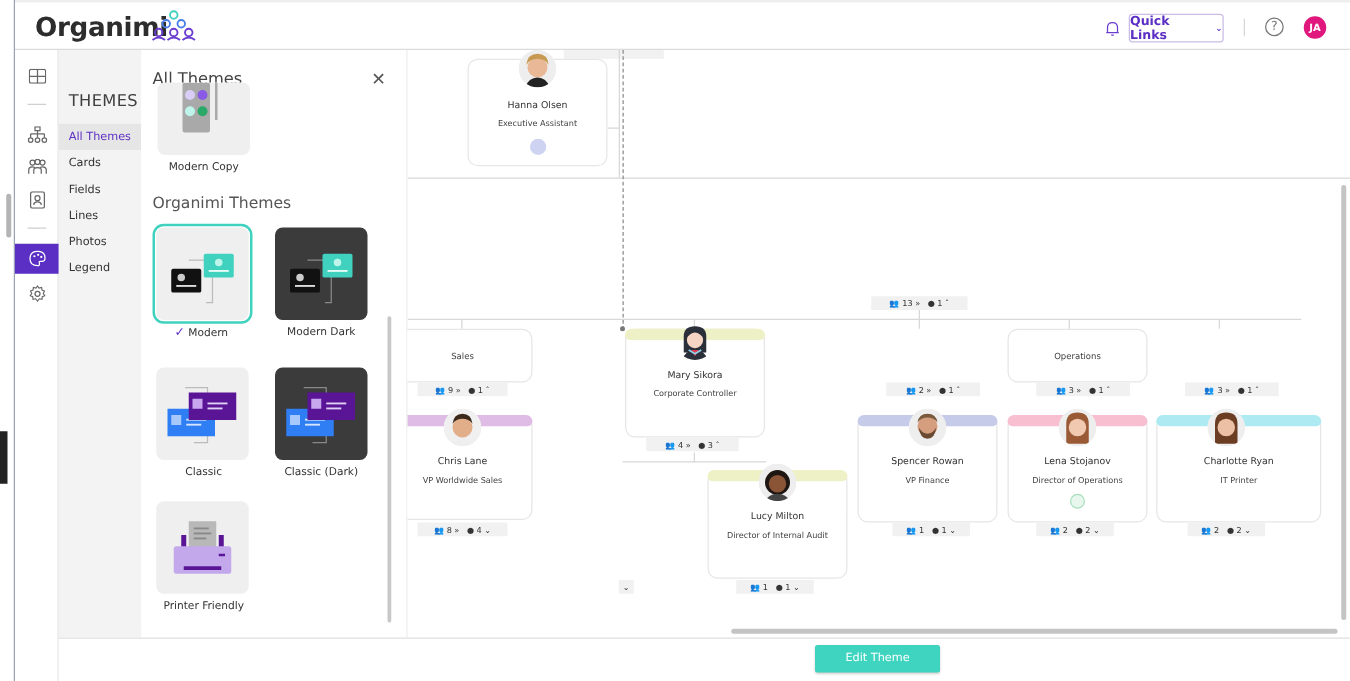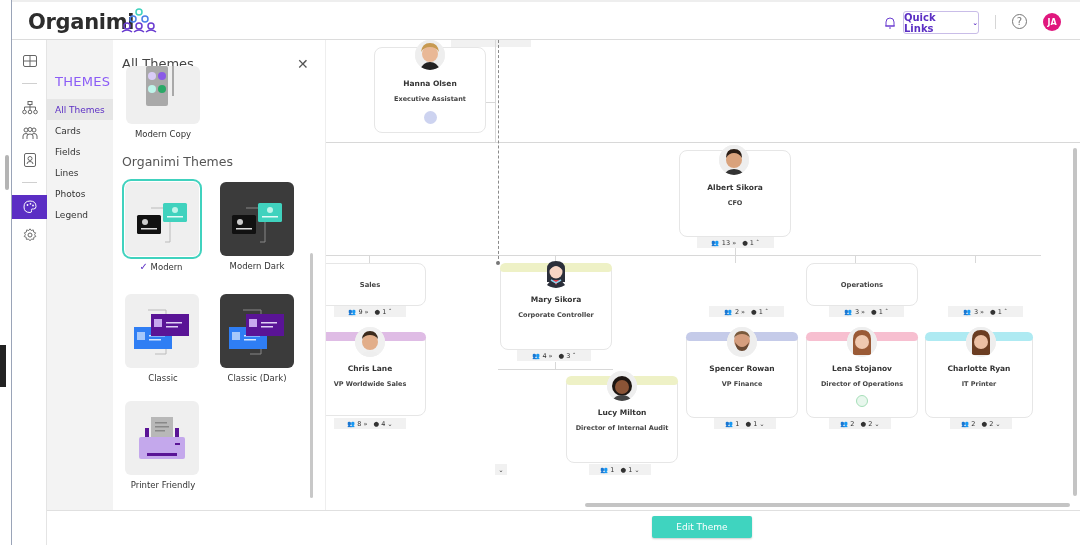--- a/index.html
+++ b/index.html
@@ -23,21 +23,21 @@
   .avatar { left: 1031px; top: 11px; width: 18px; height: 18px; border-radius: 50%; background: #e0187e; color: #fff; font-size: 8px; font-weight: bold; display: flex; align-items: center; justify-content: center; }
 
   
   .rail { left: 12px; top: 40px; width: 35px; height: 505px; background: #fff; border-right: 1px solid #e4e4e4; }
   .rail-item { position: absolute; left: 0; width: 35px; height: 24px; display: flex; align-items: center; justify-content: center; cursor: pointer; }
   .rail-item.active { background: #5b2ec4; }
   .rail-sep { position: absolute; left: 10px; width: 15px; height: 1px; background: #d0d0d0; }
 
   
   .subnav { left: 47px; top: 40px; width: 66px; height: 470px; background: #f3f3f3; }
-  .subnav-title { position: absolute; left: 8px; top: 34px; font-size: 13px; color: #8b5cf6; letter-spacing: 0.3px; }
+  .subnav-title { position: absolute; left: 8px; top: 34px; font-size: 13px; color: #404040; letter-spacing: 0.3px; }
   .subnav-item { position: absolute; left: 0; width: 66px; height: 21px; font-size: 9px; color: #333; padding-left: 8px; display: flex; align-items: center; cursor: pointer; }
   .subnav-item.active { background: #e6e6e6; color: #5b2ec4; }
 
   
   .panel { left: 113px; top: 48px; width: 202px; height: 452px; background: #fff; overflow: hidden; }
   .panel-title { left: 9px; top: 8px; font-size: 13px; color: #444; }
   .panel-close { left: 184px; top: 8px; font-size: 14px; color: #555; cursor: pointer; }
   .panel-scroll { left: 197px; top: 205px; width: 3px; height: 245px; background: #c8c8c8; border-radius: 2px; }
   .section-title { font-size: 12.5px; color: #555; }
   .theme-card { position: absolute; width: 74px; height: 74px; border-radius: 6px; background: #efefef; cursor: pointer; overflow: hidden; }
@@ -48,21 +48,21 @@
 
   
   .canvas { left: 325px; top: 40px; width: 755px; height: 470px; background: #fff; overflow: hidden; border-left: 1px solid #eee; }
   .vscroll { left: 1073px; top: 148px; width: 4px; height: 348px; background: #c4c4c4; border-radius: 2px; }
   .hscroll { left: 585px; top: 503px; width: 485px; height: 4px; background: #c4c4c4; border-radius: 2px; }
 
   .line { position: absolute; background: #d8d8d8; }
   .hline { height: 1px; }
   .vline { width: 1px; }
 
-  .card { position: absolute; background: #fff; border: 1px solid #e6e6e6; border-radius: 8px; font-weight: bold; }
+  .card { position: absolute; background: #fff; border: 1px solid #e6e6e6; border-radius: 8px; }
   .card .band { position: absolute; left: -1px; right: -1px; top: -1px; height: 9px; border-radius: 8px 8px 6px 6px; }
   .card .name { position: absolute; left: 0; right: 0; text-align: center; font-size: 7.5px; color: #333; }
   .card .role { position: absolute; left: 0; right: 0; text-align: center; font-size: 6.5px; color: #444; }
   .dept .dname { position: absolute; left: 0; right: 0; top: 17px; text-align: center; font-size: 6.8px; color: #444; }
   .photo { position: absolute; width: 30px; height: 30px; border-radius: 50%; overflow: hidden; background: #f2f2f2; }
   .badge { position: absolute; height: 11px; background: #f1f1f1; font-size: 6.5px; color: #333; display: flex; align-items: center; justify-content: center; gap: 2px; padding: 0 3px; cursor: pointer; white-space: nowrap; }
 
   
   .footer { left: 47px; top: 510px; width: 1033px; height: 35px; background: #fff; border-top: 1px solid #e0e0e0; }
   .btn-create { left: 125px; top: 516px; width: 121px; height: 22px; background: #6430c6; color: #fff; font-size: 9px; border-radius: 2px; display: flex; align-items: center; justify-content: center; cursor: pointer; box-shadow: 0 1px 2px rgba(0,0,0,.25); }
@@ -288,32 +288,20 @@
             <circle cx="15" cy="14" r="8" fill="#e9b896"></circle>
             <path d="M6 12 Q7 3 15 3 Q23 3 24 12 Q21 7 15 7 Q9 7 6 12 Z" fill="#c79a52"></path>
             <path d="M5 30 Q8 22 15 22 Q22 22 25 30Z" fill="#222"></path>
           </svg>
       </div>
       <div class="name" style="top:31px;">Hanna Olsen</div>
       <div class="role" style="top:47px;">Executive Assistant</div>
       <div class="abs" style="left:49px; top:63px; width:13px; height:13px; border-radius:50%; background:#cdd3f0;"></div>
     </div>
 
-    <div class="card" style="left:353px; top:110px; width:112px; height:87px;">
-      <div class="photo" style="left:39px; top:-6px;">
-        <svg width="30" height="30" viewBox="0 0 30 30">
-            <rect width="30" height="30" fill="#eee"></rect>
-            <circle cx="15" cy="15" r="8" fill="#d9a27c"></circle>
-            <path d="M7 13 Q7 4 15 4 Q23 4 23 13 Q20 8 15 8 Q10 8 7 13 Z" fill="#2a1c14"></path>
-            <path d="M5 30 Q8 24 15 24 Q22 24 25 30Z" fill="#333"></path>
-          </svg>
-      </div>
-      <div class="name" style="top:32px;">Albert Sikora</div>
-      <div class="role" style="top:48px;">CFO</div>
-    </div>
     <div class="badge" style="left:371px; top:197px; width:77px;">
       <span>👥</span><span>13</span><span>»</span>&nbsp;<span>●</span><span>1</span><span>ˆ</span>
     </div>
 
     <div class="card dept" style="left:-12px; top:223px; width:112px; height:43px;">
       <div class="dname">Sales</div>
     </div>
     <div class="badge" style="left:8px; top:266px; width:72px;">
       <span>👥</span><span>9</span><span>»</span>&nbsp;<span>●</span><span>1</span><span>ˆ</span>
     </div>
@@ -417,21 +405,21 @@
       <div class="abs" style="left:49px; top:62px; width:12px; height:12px; border-radius:50%; border:1.5px solid #a6dfb9; background:#e8f7ed;"></div>
     </div>
     <div class="badge" style="left:503px; top:378px; width:62px;">
       <span>👥</span><span>2</span>&nbsp;<span>●</span><span>2</span><span>⌄</span>
     </div>
 
     <div class="badge" style="left:622px; top:266px; width:75px;">
       <span>👥</span><span>3</span><span>»</span>&nbsp;<span>●</span><span>1</span><span>ˆ</span>
     </div>
 
-    <div class="card" style="left:599px; top:292px; width:108px; height:86px;">
+    <div class="card" style="left:599px; top:292px; width:132px; height:86px;">
       <div class="band" style="background:#aeeaf2;"></div>
       <div class="photo" style="left:40px; top:-6px;">
         <svg width="30" height="30" viewBox="0 0 30 30">
             <rect width="30" height="30" fill="#eee"></rect>
             <path d="M6 28 V12 Q6 3 15 3 Q24 3 24 12 V28Z" fill="#6b3d22"></path>
             <circle cx="15" cy="15" r="7" fill="#ecc0a4"></circle>
           </svg>
       </div>
       <div class="name" style="top:31px;">Charlotte Ryan</div>
       <div class="role" style="top:47px;">IT Printer</div>

